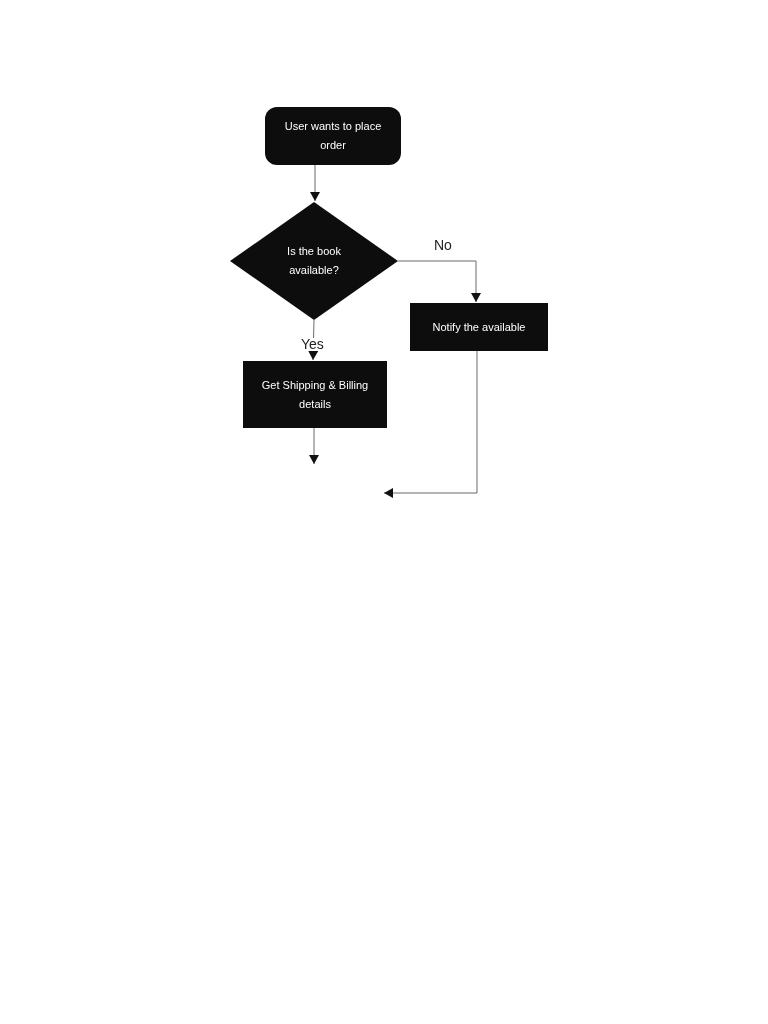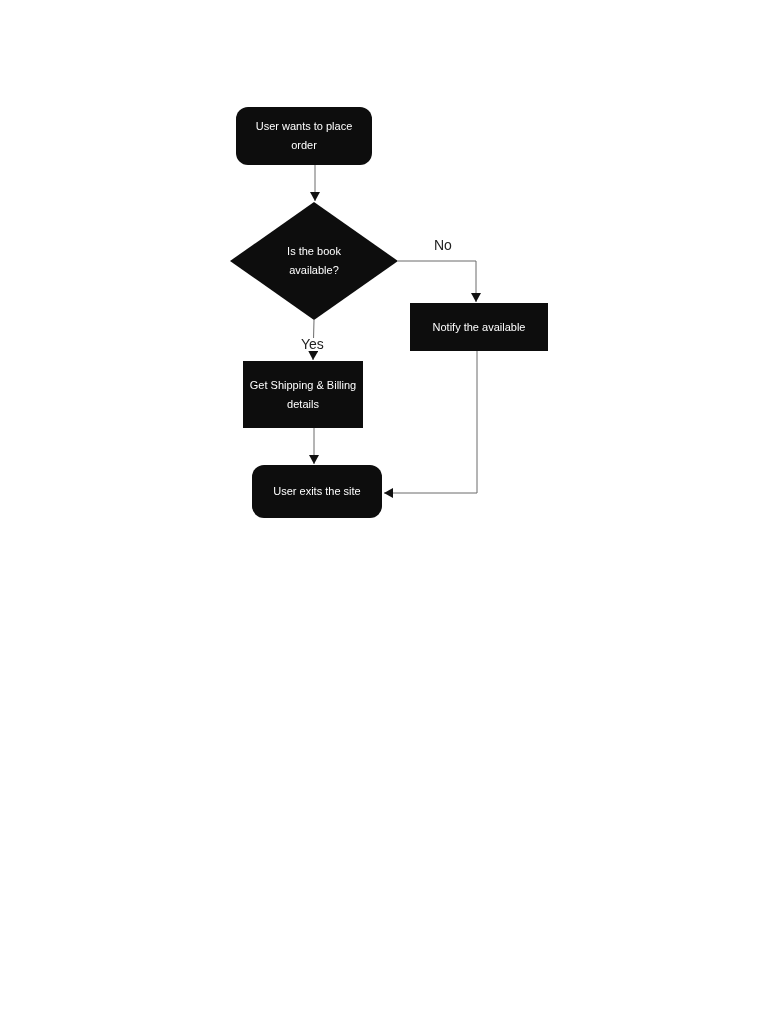--- a/index.html
+++ b/index.html
@@ -38,29 +38,29 @@
     color: var(--node-text);
     display: flex;
     align-items: center;
     justify-content: center;
     text-align: center;
     font-size: 11px;
     line-height: 19px;
   }
   .node.rounded { border-radius: 12px; }
   .node.rect { border-radius: 0; }
-  .node-start    { left: 236px; top: 107px; width: 136px; height: 58px; padding: 0 8px; }
+  .node-start    { left: 265px; top: 107px; width: 136px; height: 58px; padding: 0 8px; }
   .node-decision {
     left: 230px; top: 202px; width: 168px; height: 118px;
     clip-path: polygon(50% 0, 100% 50%, 50% 100%, 0 50%);
     text-align: center;
   }
   .node-decision .node-label { max-width: 70px; }
   .node-notify   { left: 410px; top: 303px; width: 138px; height: 48px; padding: 0 6px; }
-  .node-shipping { left: 243px; top: 361px; width: 120px; height: 67px; padding: 0 6px; }
+  .node-shipping { left: 243px; top: 361px; width: 144px; height: 67px; padding: 0 6px; }
   .node-exit     { left: 252px; top: 465px; width: 130px; height: 53px; padding: 0 6px; }
   .edge-label {
     position: absolute;
     font-size: 14px;
     color: var(--edge-label-text);
     background: var(--page-bg);
     padding: 0 3px;
     line-height: 13px;
   }
   .edge-label-no  { left: 431px; top: 239px; }
@@ -93,21 +93,18 @@
   </div>
 
   <div class="node rect node-notify">
     <span class="node-label">Notify the available</span>
   </div>
 
   <div class="node rect node-shipping">
     <span class="node-label">Get Shipping &amp; Billing details</span>
   </div>
 
-  <div class="node rounded node-exit">
-    <span class="node-label">User exits the site</span>
-  </div>
 
   <div class="edge-label edge-label-no">No</div>
 
   <div class="edge-label edge-label-yes">Yes</div>
 
 </div>
 
 </body></html>

